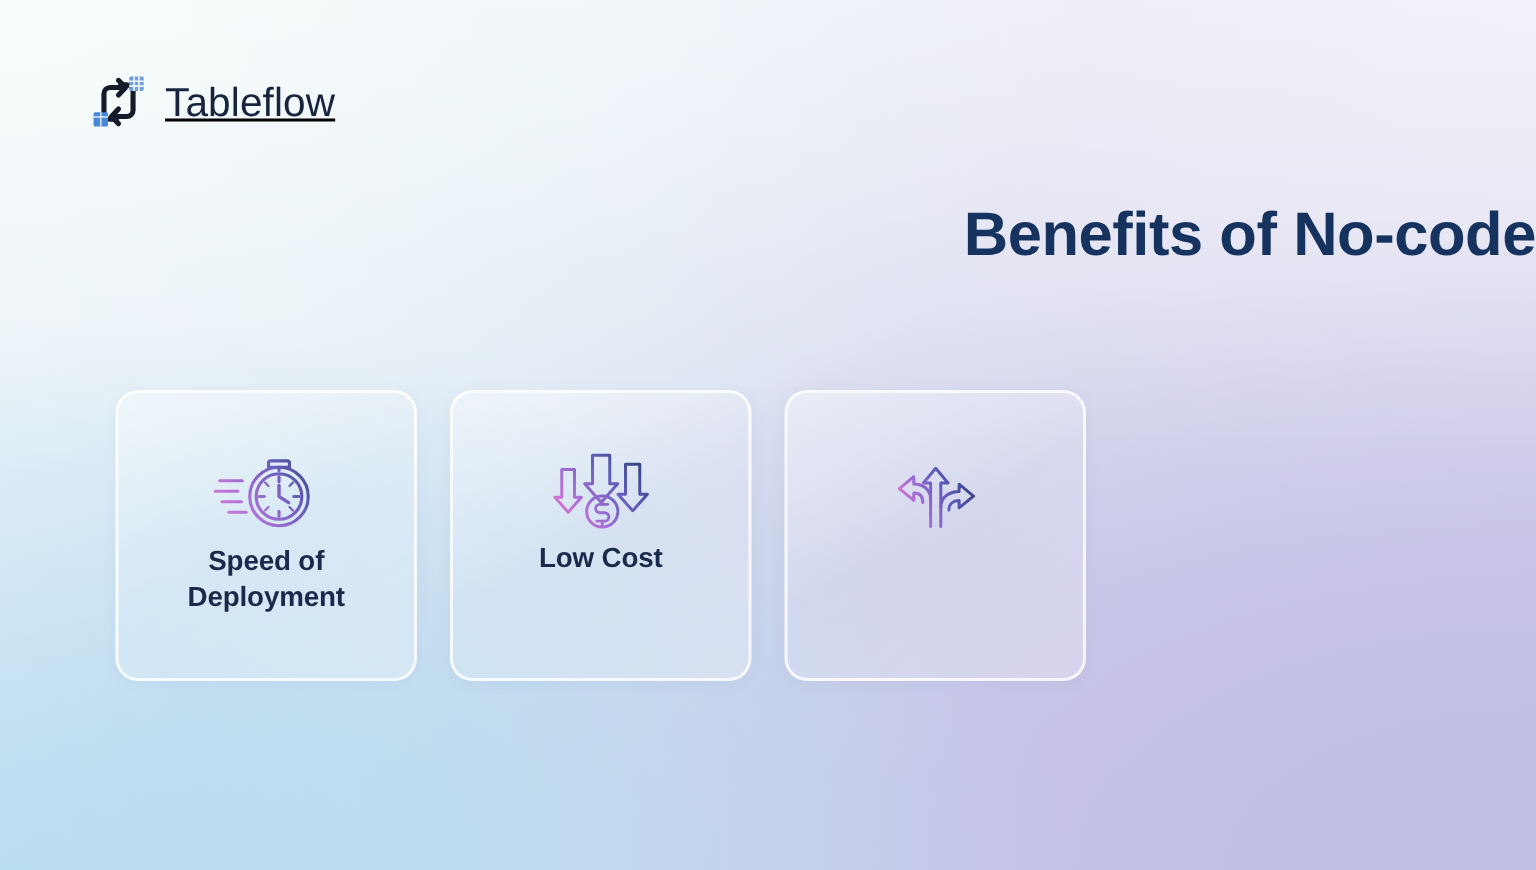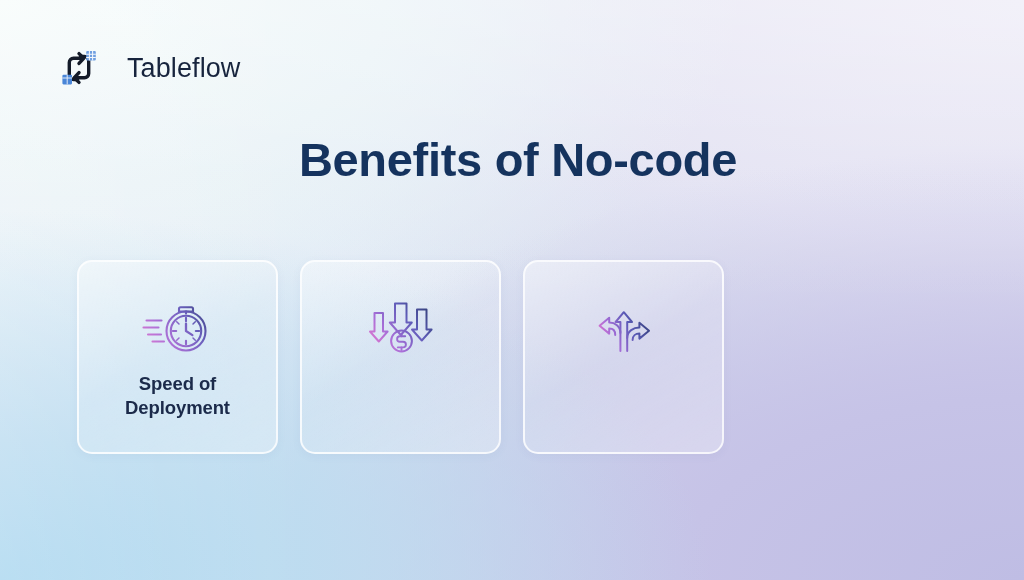--- a/index.html
+++ b/index.html
@@ -39,40 +39,41 @@
     pointer-events: none;
   }
 
   
   .logo {
     position: absolute;
     left: 60px;
     top: 48px;
     display: flex;
     align-items: center;
-    gap: 29px;
+    gap: 12px;
+    text-decoration: underline;
   }
   .logo-mark { width: 38px; height: 40px; display: block; }
   .logo-text {
     font-size: 27px;
     font-weight: 500;
     color: #17243d;
     letter-spacing: 0.1px;
     line-height: 1;
     white-space: nowrap;
   }
 
   
   .title {
     position: absolute;
     left: 0;
     right: 0;
     top: 134px;
-    text-align: center;
-    font-size: 47px;
+    text-align: right;
+    font-size: 41px;
     font-weight: bold;
     color: #15335e;
     letter-spacing: -0.3px;
     line-height: 1.1;
     padding-left: 12px;
   }
 
   
   .cards {
     position: absolute;
@@ -95,21 +96,21 @@
     flex-direction: column;
     align-items: center;
   }
   .card-icon {
     margin-top: 36px;
     width: 74px;
     height: 62px;
     display: block;
   }
   .card-label {
-    margin-top: 12px;
+    margin-top: 2px;
     width: 100%;
     padding: 0 10px;
     box-sizing: border-box;
     text-align: center;
     font-size: 18.5px;
     font-weight: bold;
     color: #1b2a4a;
     line-height: 1.28;
     letter-spacing: -0.1px;
   }
@@ -193,20 +194,21 @@
             <path d="M31.0 7.5 H42.5 V26.5 H47.8 L36.8 39.0 L25.8 26.5 H31.0 Z"></path>
 
             <path d="M53.0 13.5 H62.5 V33.5 H67.6 L57.8 44.5 H57.8 L48.0 33.5 H53.0 Z"></path>
 
             <circle cx="37.5" cy="45.0" r="10.4"></circle>
             <path d="M41.2 40.2 H35.9 A2.8 2.8 0 0 0 35.9 45.8 H39.1 A2.8 2.8 0 0 1 39.1 51.4 H33.8" stroke-width="1.9"></path>
             <path d="M37.5 37.6 V40.2 M37.5 51.4 V54.0" stroke-width="1.9"></path>
           </g>
         </svg>
       </span>
+      <div class="card-label">Low Cost</div>
     </div>
 
     <div class="card card-4">
       <span>
         <svg class="card-icon" viewBox="0 0 74 62" fill="none" xmlns="http://www.w3.org/2000/svg">
           <defs>
             <linearGradient id="g4" x1="8" y1="40" x2="64" y2="14" gradientUnits="userSpaceOnUse">
               <stop offset="0" stop-color="#ee74c8"></stop>
               <stop offset="0.26" stop-color="#a76dd8"></stop>
               <stop offset="0.58" stop-color="#5a5ab6"></stop>

